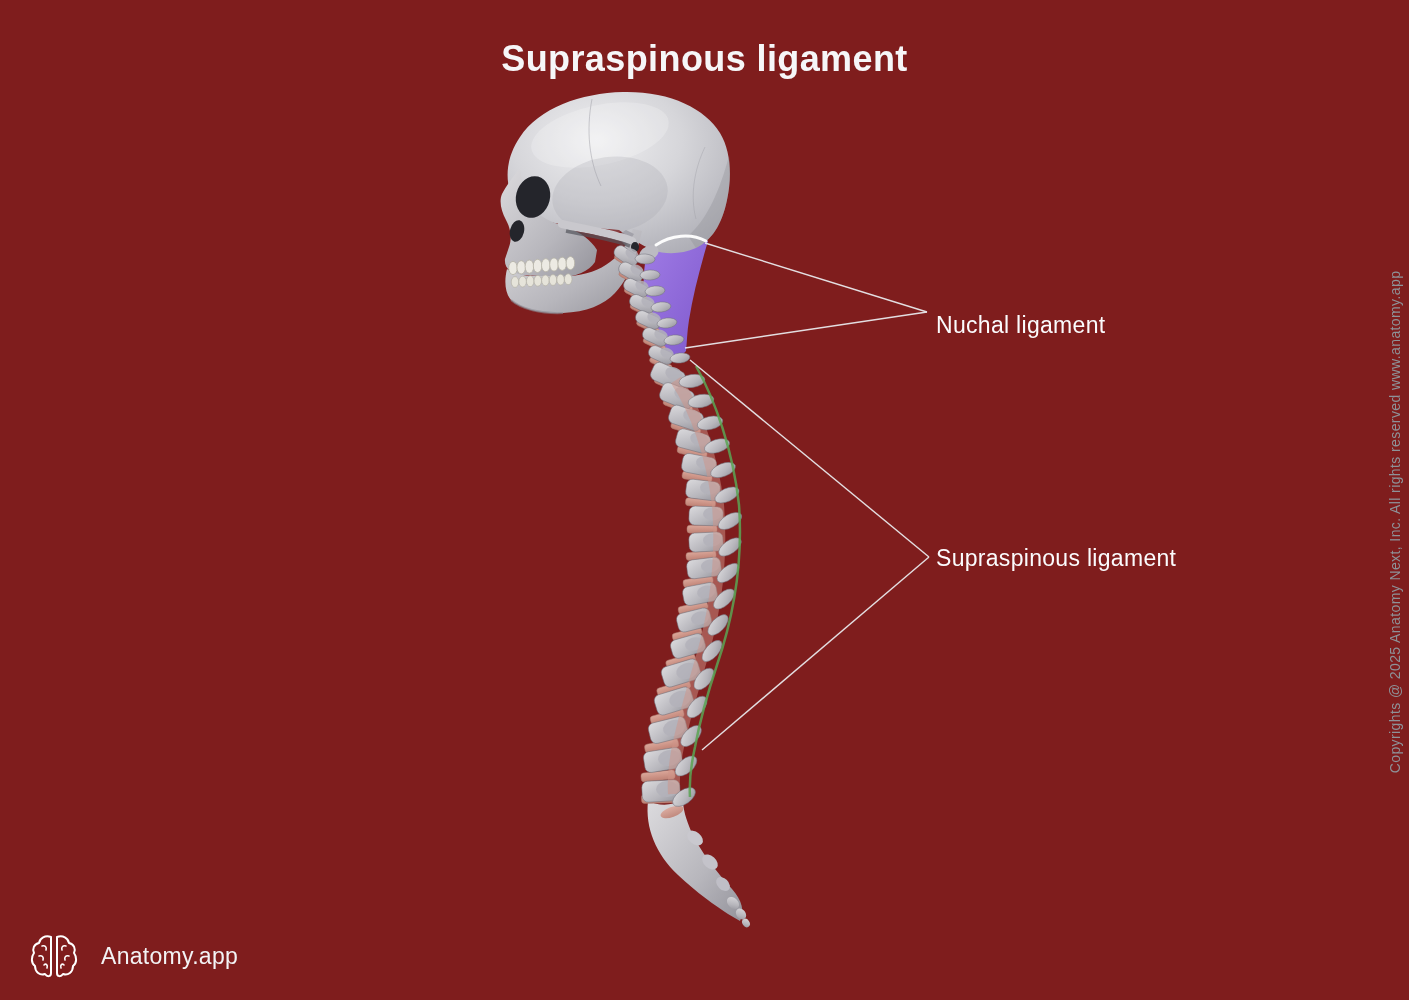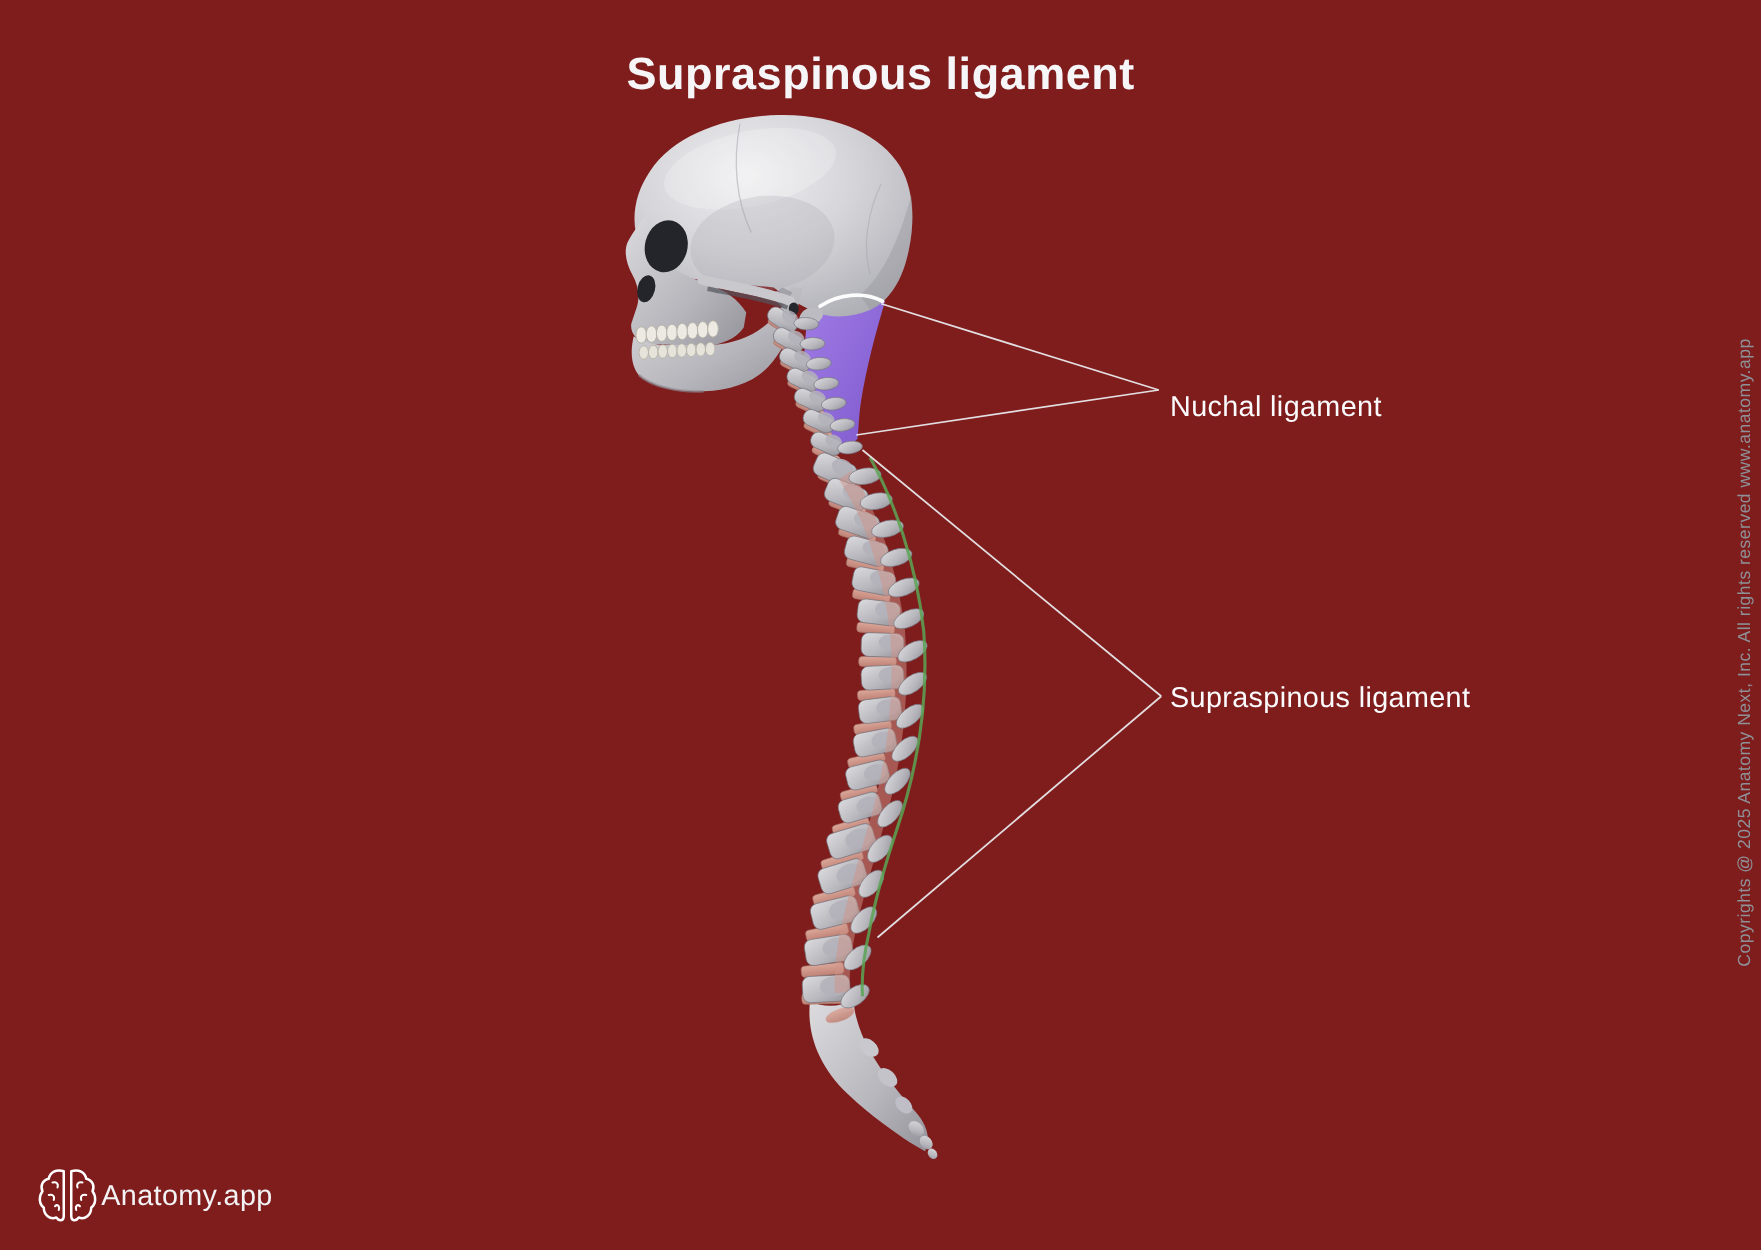--- a/index.html
+++ b/index.html
@@ -15,21 +15,21 @@
   .figure-svg{position:absolute;left:0;top:0;}
   .anno-label{
     position:absolute;color:#fbfbfd;font-size:23px;font-weight:500;
     letter-spacing:.3px;transform:translateY(-50%);white-space:nowrap;
   }
   .view-caption{
     position:absolute;top:946px;left:0;right:0;text-align:center;
     font-size:23px;font-weight:500;letter-spacing:.3px;color:#f3f3f5;
   }
   .brand{
-    position:absolute;left:30px;top:932px;display:flex;align-items:center;gap:3px;
+    position:absolute;left:30px;top:932px;display:flex;align-items:center;gap:23px;
   }
   .brand-name{font-size:23px;font-weight:500;letter-spacing:.3px;color:#f3f3f5;}
   .copyright{
     position:absolute;top:522px;left:1395px;white-space:nowrap;
     transform:translate(-50%,-50%) rotate(-90deg);
     font-size:14px;color:#8e9298;letter-spacing:.4px;
   }
 </style>
 </head>
 <body>

